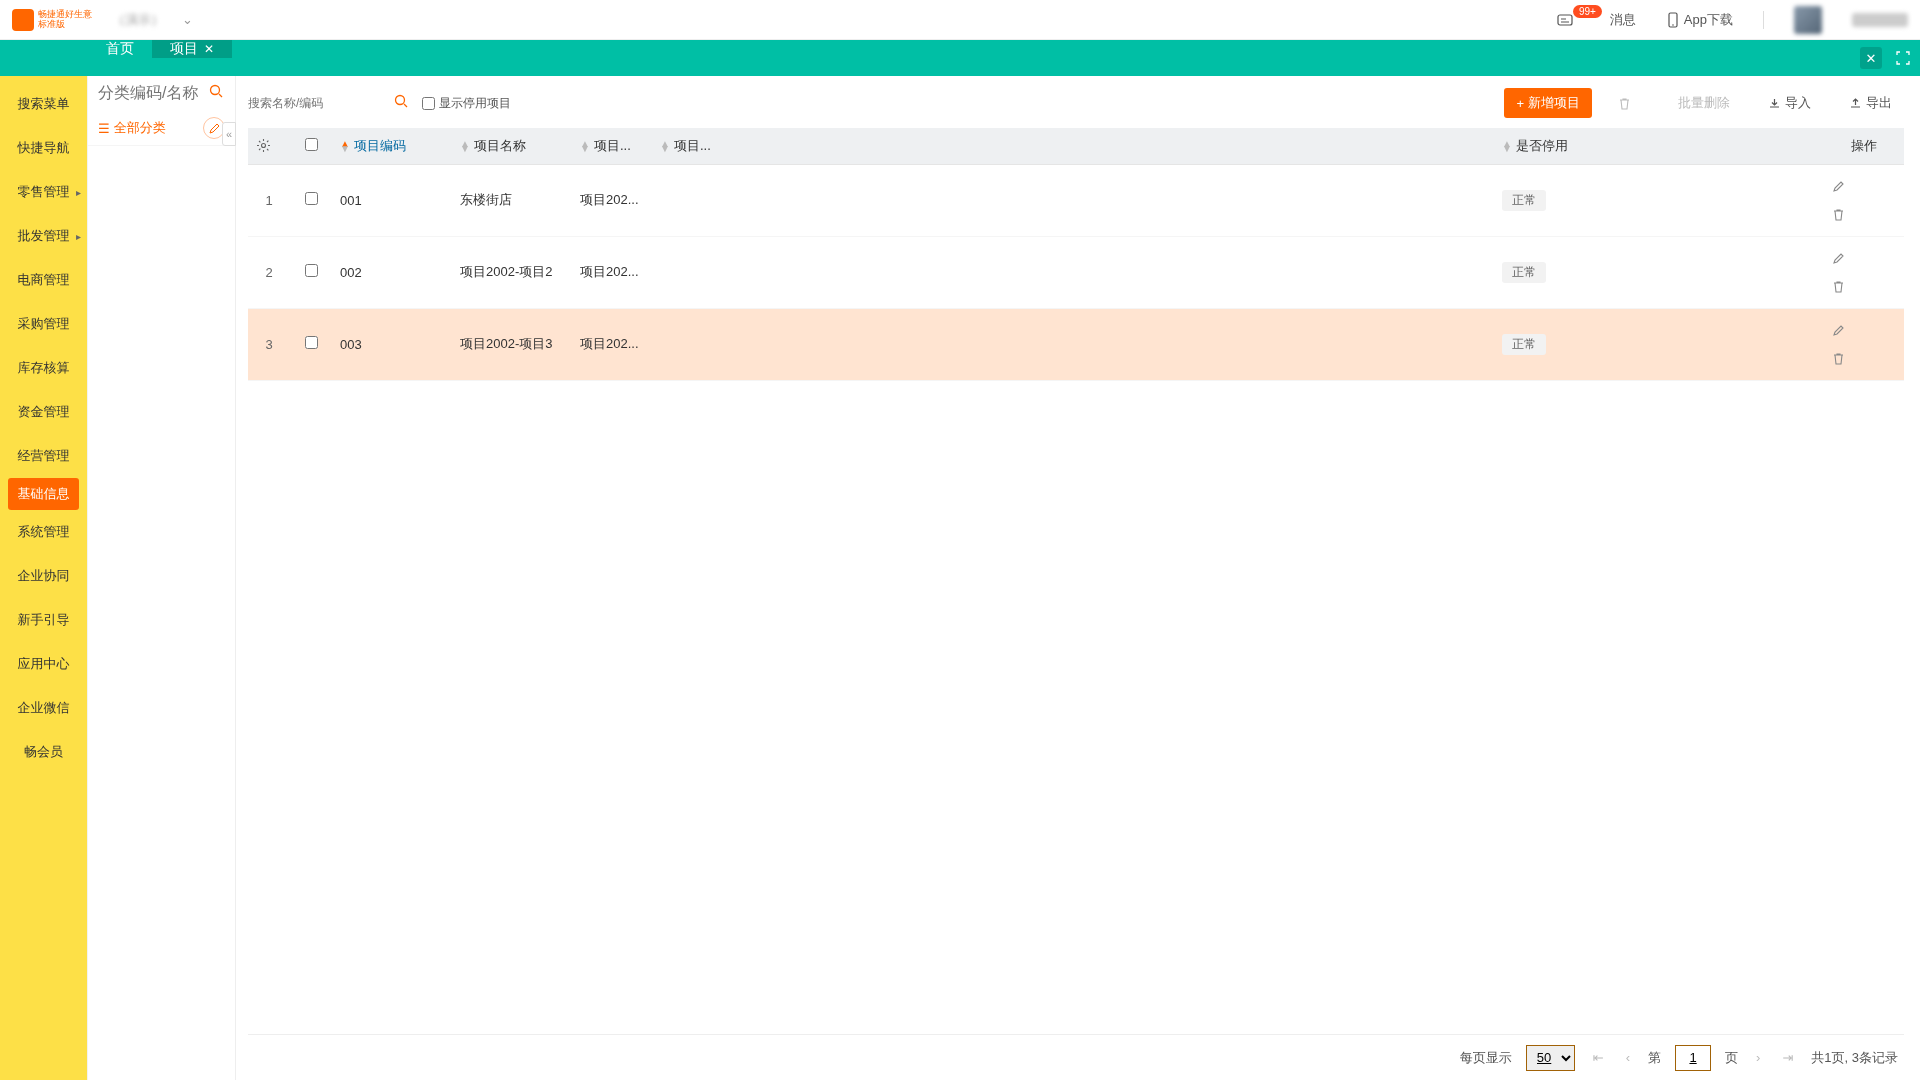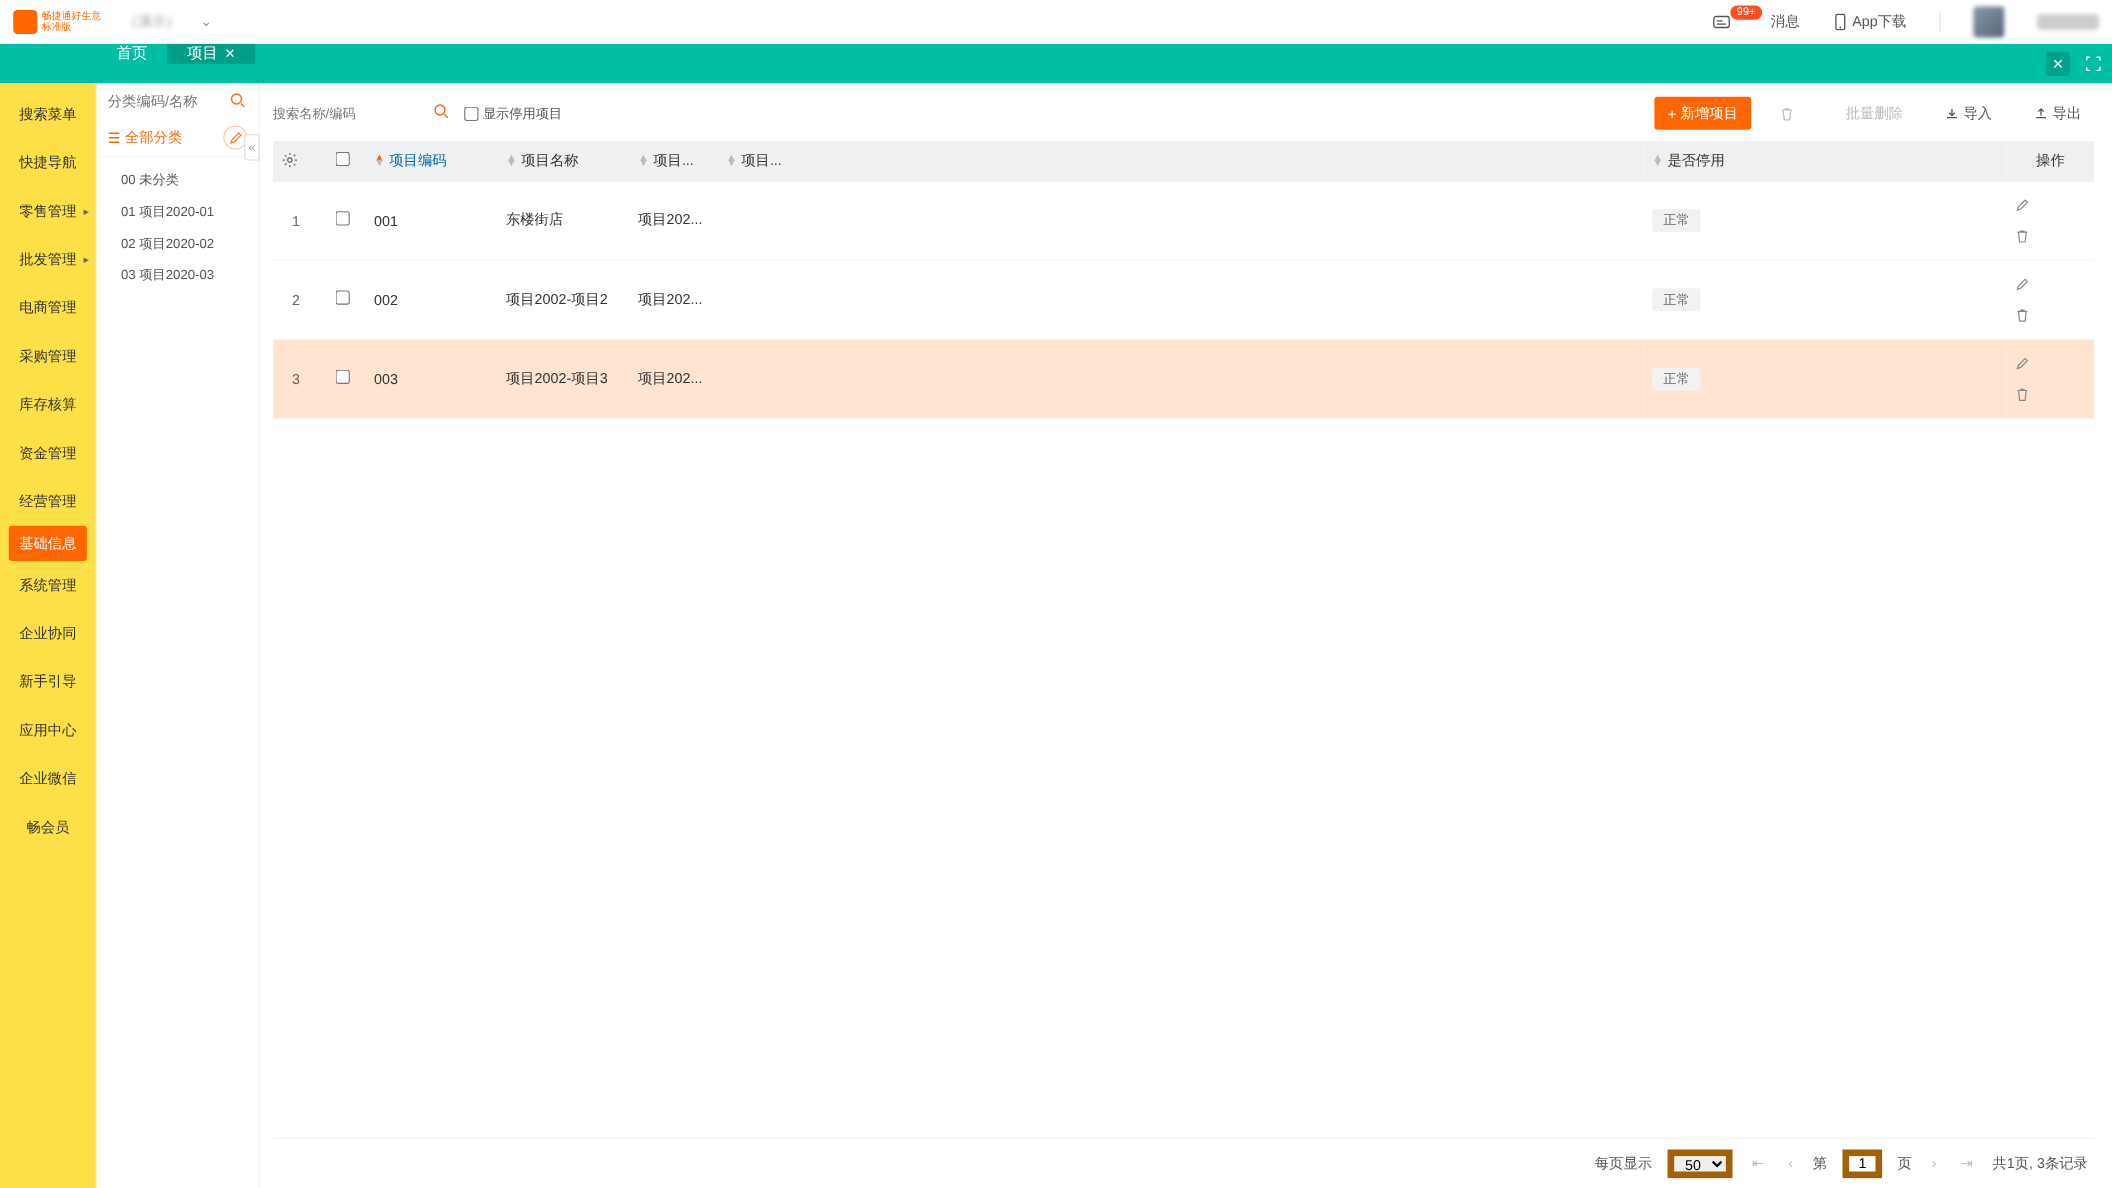--- a/index.html
+++ b/index.html
@@ -34,21 +34,21 @@
 
 
 .sidebar { width: 88px; background: #fde047; border-right: 1px solid #f2f2f2; padding-top: 6px; }
 .side-item { height: 44px; display: flex; align-items: center; justify-content: center; font-size: 13px; color: #333; cursor: pointer; position: relative; }
 .side-item.active { background: #ff6600; color: #fff; border-radius: 3px; margin: 0 8px; height: 32px; }
 .side-item .caret { position: absolute; right: 6px; font-size: 10px; color: #666; }
 
 
 .cat-panel { width: 148px; border-right: 1px solid #eee; display: flex; flex-direction: column; position: relative; }
 .cat-search { padding: 8px 10px; position: relative; }
-.cat-search input { width: 100%; border: none; border-bottom: 1px solid transparent; outline: none; font-size: 13px; color: #999; }
+.cat-search input { width: 100%; border: none; border-bottom: 1px solid transparent; outline: none; font-size: 16px; color: #999; }
 .cat-search .sicon { position: absolute; right: 12px; top: 8px; color: #ff6600; }
 .cat-header { display: flex; align-items: center; padding: 6px 10px; border-bottom: 1px solid #f5f5f5; }
 .cat-header-title { color: #ff6600; font-size: 13px; display: flex; align-items: center; gap: 4px; }
 .cat-header-spacer { flex: 1; }
 .cat-edit { width: 22px; height: 22px; border: 1px solid #ffc4a0; border-radius: 50%; display: flex; align-items: center; justify-content: center; color: #ff6600; cursor: pointer; font-size: 12px; }
 .collapse-btn { position: absolute; right: -1px; top: 46px; width: 14px; height: 24px; border: 1px solid #ddd; background: #fff; border-radius: 3px 0 0 3px; display: flex; align-items: center; justify-content: center; color: #999; cursor: pointer; font-size: 11px; }
 .cat-list { padding: 6px 0; }
 .cat-item { padding: 6px 10px 6px 22px; font-size: 12px; color: #555; cursor: pointer; }
 
 
@@ -76,21 +76,21 @@
 tbody td { height: 32px; padding: 0 8px; border-bottom: 1px solid #f5f5f5; font-size: 13px; color: #333; }
 tbody tr.highlight td { background: #ffe4d1; }
 td.idx { text-align: center; color: #666; width: 42px; }
 td.chkcol { text-align: center; width: 42px; }
 .status-tag { display: inline-block; background: #f2f2f2; color: #666; padding: 2px 10px; border-radius: 3px; font-size: 12px; }
 td.ops { text-align: center; color: #888; }
 td.ops span { cursor: pointer; margin: 0 4px; }
 
 
 .pager { height: 46px; border-top: 1px solid #eee; display: flex; align-items: center; justify-content: flex-end; gap: 14px; font-size: 13px; color: #555; padding-right: 6px; }
-.pager select, .pager input { border: 6px solid #a16207; height: 26px; padding: 0 6px; outline: none; font-size: 13px; }
+.pager select, .pager input { border: 1px solid #a16207; height: 26px; padding: 0 6px; outline: none; font-size: 13px; text-decoration: underline; }
 .pager input { width: 36px; text-align: center; }
 .pager .pbtn { color: #bbb; cursor: pointer; padding: 0 4px; }
 svg { display: block; }
 </style>
 </head>
 <body>
 
 <div class="topbar">
   <div class="logo-area">
     <div class="logo-img"></div>
@@ -185,26 +185,20 @@
         <span>全部分类</span>
       </div>
       <div class="cat-header-spacer"></div>
       <div class="cat-edit">
         <svg width="11" height="11" viewBox="0 0 11 11">
             <path d="M1 10l1-3 6-6 2 2-6 6-3 1z" fill="none" stroke="#ff6600" stroke-width="1"></path>
           </svg>
       </div>
     </div>
     <div class="collapse-btn">«</div>
-    <div class="cat-list" id="cat-list">
-        <div class="cat-item">00 未分类</div>
-        <div class="cat-item">01 项目2020-01</div>
-        <div class="cat-item">02 项目2020-02</div>
-        <div class="cat-item">03 项目2020-03</div>
-      </div>
   </div>
 
   <div class="content">
     <div class="toolbar">
       <div class="search-box">
         <input placeholder="搜索名称/编码" style="">
         <span class="sicon">
           <svg width="14" height="14" viewBox="0 0 14 14">
               <circle cx="6" cy="6" r="4.5" fill="none" stroke="#ff6600" stroke-width="1.3"></circle>
               <path d="M10 10l3 3" stroke="#ff6600" stroke-width="1.3"></path>

